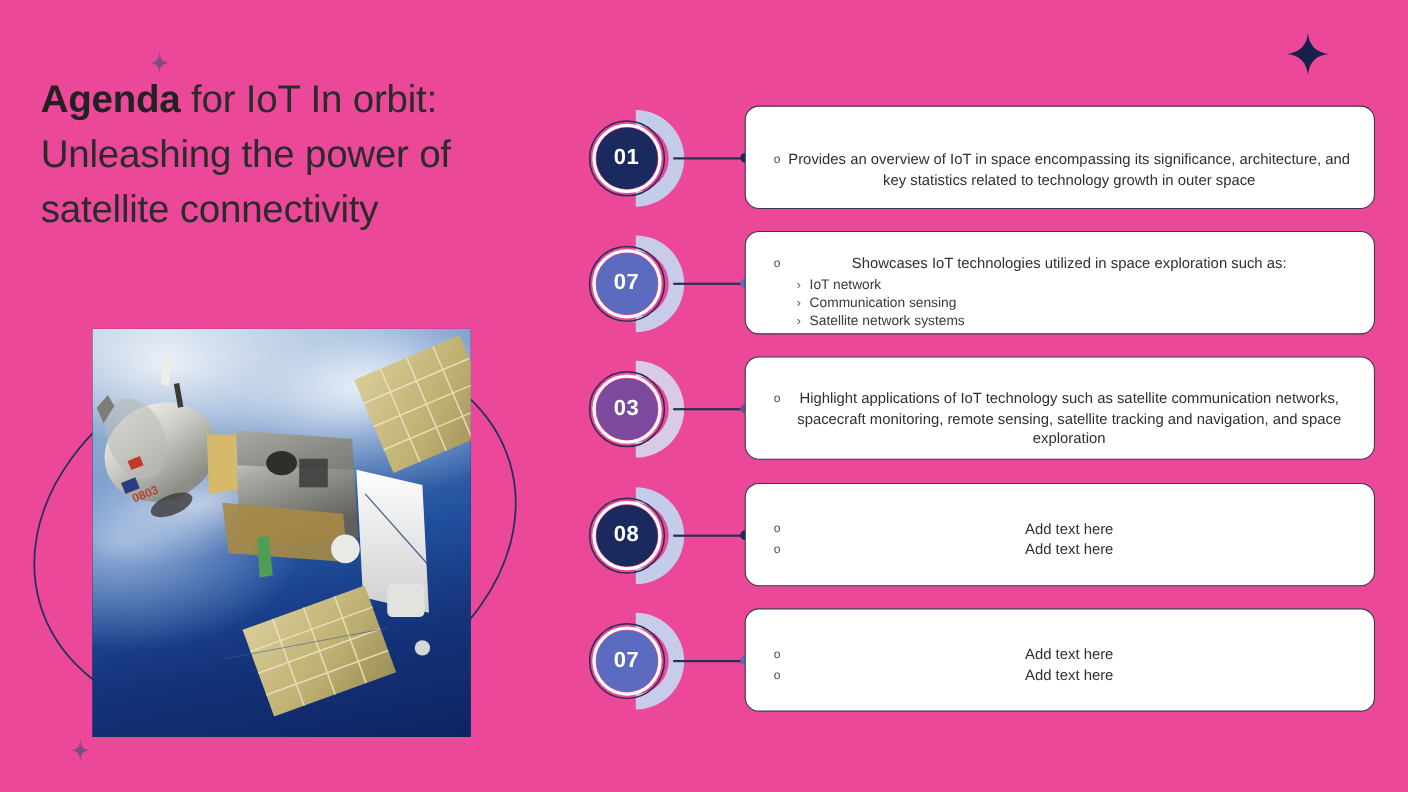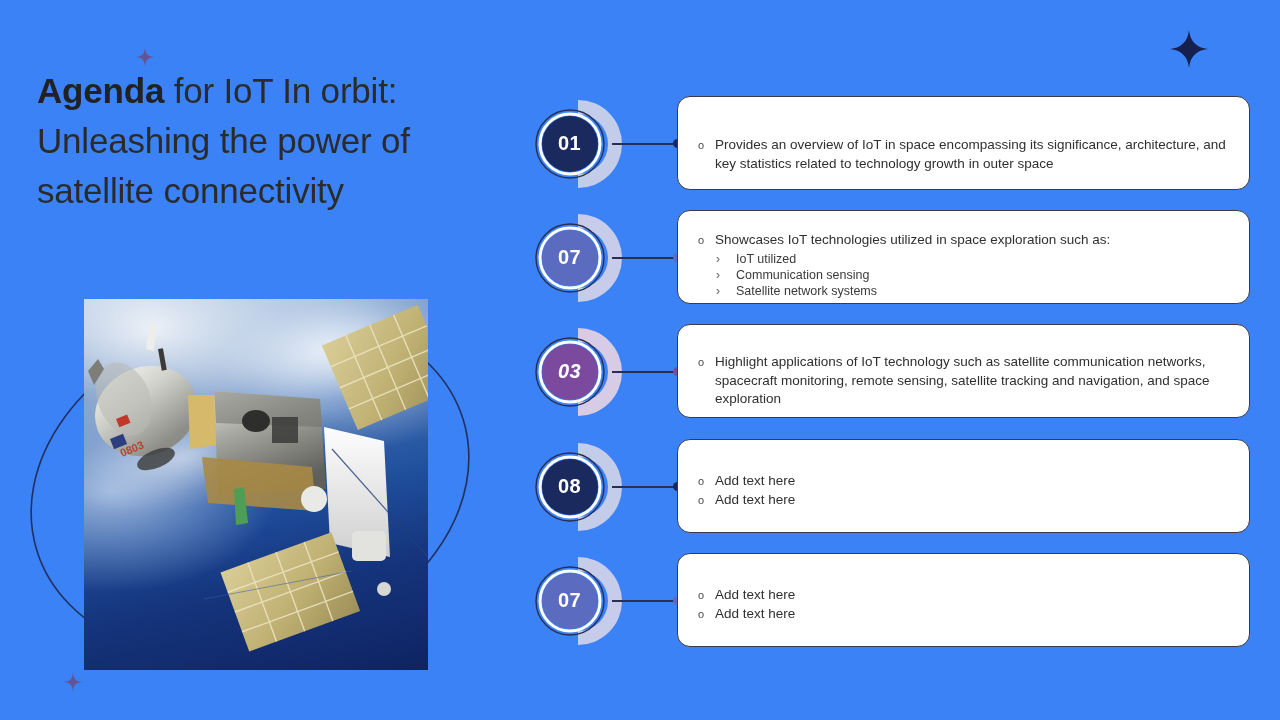--- a/index.html
+++ b/index.html
@@ -3,21 +3,21 @@
 <meta charset="utf-8">
 <style>
   * { margin:0; padding:0; box-sizing:border-box; }
   html,body { width:1280px; height:720px; }
   body {
     background:#ffffff;
     font-family:"Liberation Sans", sans-serif;
     overflow:hidden;
     position:relative;
   }
-  .slide { position:relative; width:1280px; height:720px; background:#3b82f6; }
+  .slide { position:relative; width:1280px; height:720px; background:#ec4899; }
 
   
   .sparkle { position:absolute; pointer-events:none; }
   .sparkle svg { display:block; }
 
   
   .left-col { position:absolute; left:0; top:0; width:500px; height:720px; }
 
   .title {
     position:absolute;
@@ -57,21 +57,21 @@
   }
   .photo .cloudstreak2 {
     position:absolute; left:40%; top:2%; width:65%; height:24%;
     background:radial-gradient(ellipse at center, rgba(255,255,255,0.5) 0%, rgba(255,255,255,0.1) 55%, rgba(255,255,255,0) 75%);
     transform:rotate(-8deg);
     filter:blur(2px);
   }
   .photo svg.craft { position:absolute; left:0; top:0; }
 
   
-  .steps { position:absolute; left:500px; top:0; width:780px; height:592px; }
+  .steps { position:absolute; left:500px; top:0; width:780px; height:592px;text-align:center; }
 
   .step { position:absolute; left:0; }
 
   
   .badge-wrap {
     position:absolute;
     left:30px;
     width:96px; height:96px;
   }
   .badge-wrap svg { position:absolute; left:0; top:0; }
@@ -288,36 +288,36 @@
       <div class="connector" style="left:112px; top:47px; width:66px;"></div>
       <div class="conn-dot" style="left:173px; top:43px; background:#5b6bc0;"></div>
       <div class="card" style="left:177px; top:0px; width:573px; height:94px;">
         <div class="bullet-row" style="margin-top:6px;">
           <span class="bullet-mark">o</span>
           <span class="bullet-text">Showcases IoT technologies utilized in space exploration such as:</span>
         </div>
         <div class="sub-list">
           <div class="sub-row">
             <span class="sub-mark">›</span>
-            <span>IoT utilized</span>
+            <span>IoT network</span>
           </div>
           <div class="sub-row">
             <span class="sub-mark">›</span>
             <span>Communication sensing</span>
           </div>
           <div class="sub-row">
             <span class="sub-mark">›</span>
             <span>Satellite network systems</span>
           </div>
         </div>
       </div>
     </div>
 
     <div class="step" style="top:324px;">
-      <div class="badge-wrap" style="top:0px;font-style:italic;">
+      <div class="badge-wrap" style="top:0px;">
         <svg width="96" height="96" viewBox="0 0 96 96">
           <path d="M48 4 A44 44 0 0 1 48 92 L48 78 A30 30 0 0 0 48 18 Z" fill="#d8cbe6"></path>
           <circle cx="40" cy="48" r="34" fill="none" stroke="#2a2f52" stroke-width="1.4"></circle>
           <circle cx="40" cy="48" r="30" fill="none" stroke="#ffffff" stroke-width="3"></circle>
           <circle cx="40" cy="48" r="28" fill="#7b4a9e"></circle>
         </svg>
         <div class="badge-num">03</div>
       </div>
       <div class="connector" style="left:112px; top:47px; width:66px;"></div>
       <div class="conn-dot" style="left:173px; top:43px; background:#7b4a9e;"></div>

